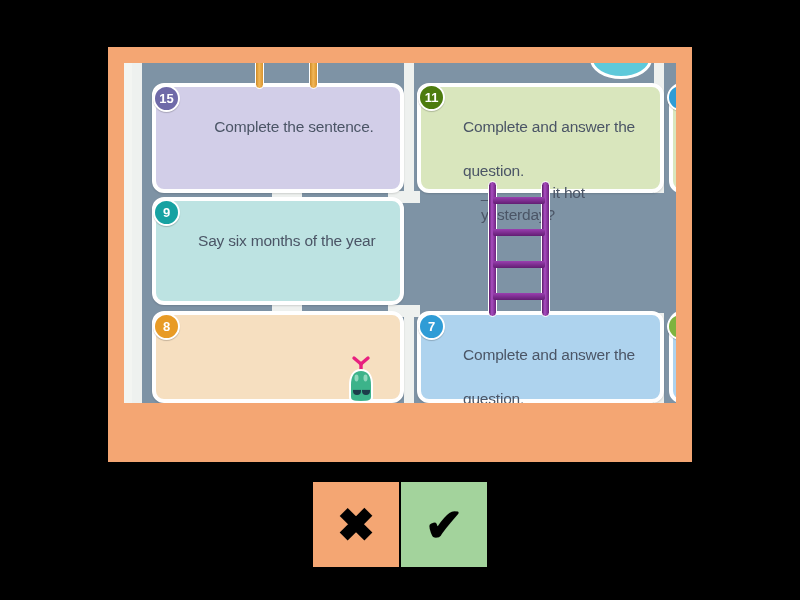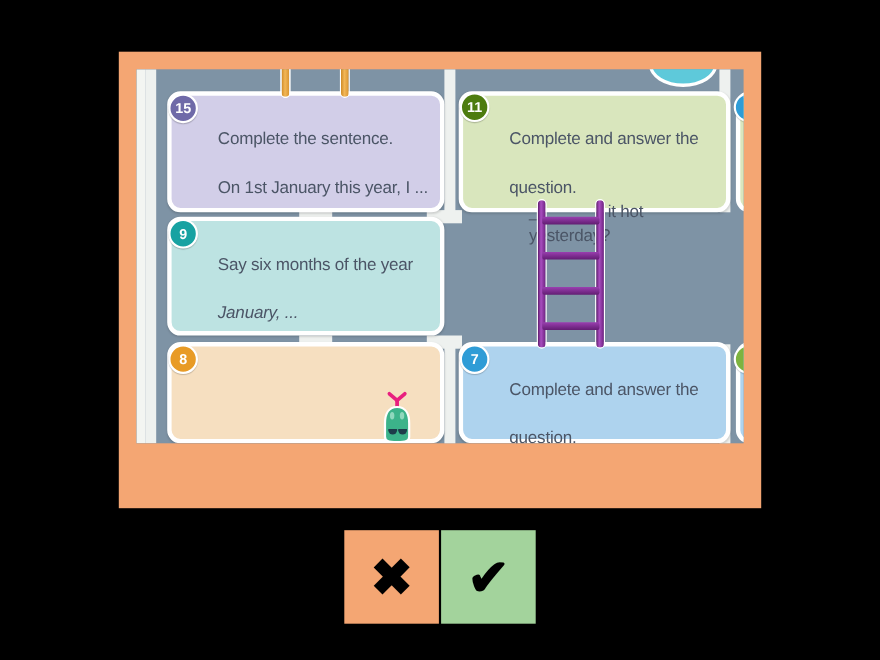--- a/index.html
+++ b/index.html
@@ -201,45 +201,43 @@
       <div class="col-gap" style="left:530px; top:250px; width:10px; height:92px;"></div>
 
       <div class="ladder" style="left:131px; top:-26px; width:63px; height:52px;">
         <div class="rail" style="left:0px; background:linear-gradient(90deg,#d08a25,#f0b košice 55%,#e8a33b);"></div>
         <div class="rail" style="left:0px; background:linear-gradient(90deg,#cf8a25,#f2b757 45%,#d99430);"></div>
         <div class="rail" style="right:0px; background:linear-gradient(90deg,#cf8a25,#f2b757 45%,#d99430);"></div>
       </div>
 
       <div class="partial-circle" style="left:466px; top:-24px; width:62px; height:40px; background:#5ec9da;"></div>
 
-      <div class="card" style="left:28px; top:20px; width:252px; height:110px; background:#d2cee8;">
+      <div class="card" style="left:28px; top:20px; width:252px; height:110px; background:#d2cee8;text-align:center;">
         <div class="card-text">
           <span>Complete the sentence.</span><br>
-          <span>On 1st January this year, I ...</span>
         </div>
       </div>
       <div class="badge" style="left:29px; top:22px; background:#6f6aa8;">
         <span>15</span>
       </div>
 
       <div class="card" style="left:293px; top:20px; width:247px; height:110px; background:#d9e6bd;">
         <div class="card-text">
           <span>Complete and answer the</span><br>
           <span>question.</span>
           <span class="indent" style="margin-left:18px;">________ it hot yesterday?</span>
         </div>
       </div>
       <div class="badge" style="left:294px; top:21px; background:#4d7c0f;">
         <span>11</span>
       </div>
 
       <div class="card" style="left:28px; top:134px; width:252px; height:108px; background:#bde3e2;">
         <div class="card-text">
           <span>Say six months of the year</span><br>
-          <span class="indent italic">January, ...</span>
         </div>
       </div>
       <div class="badge" style="left:29px; top:136px; background:#17a2a2;">
         <span>9</span>
       </div>
 
       <div class="card" style="left:28px; top:248px; width:252px; height:92px; background:#f6dfc0;"></div>
       <div class="badge" style="left:29px; top:250px; background:#e89b26;">
         <span>8</span>
       </div>

